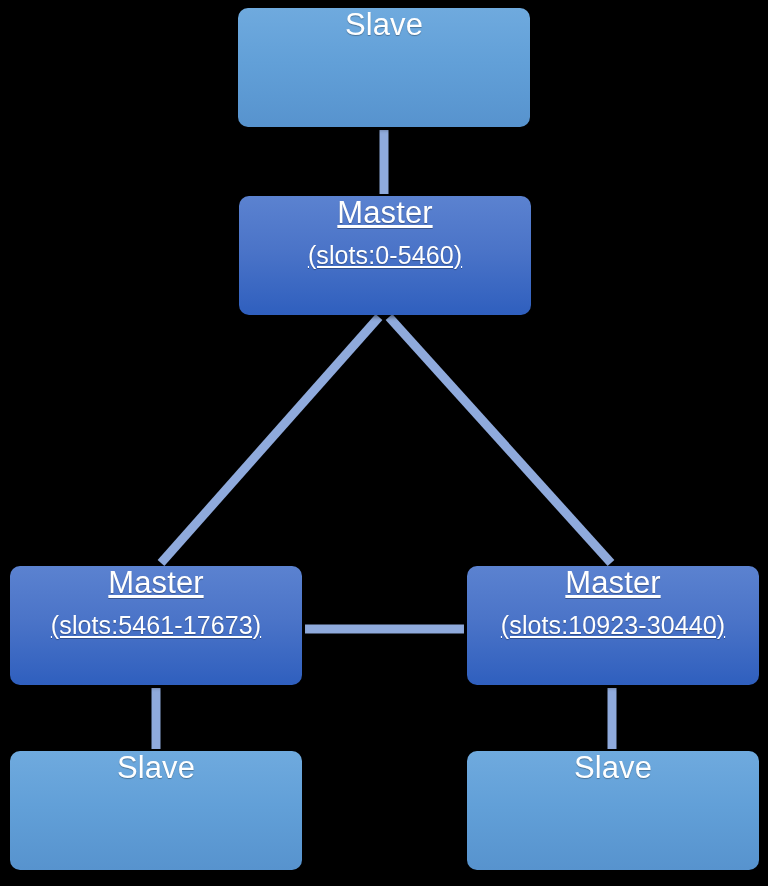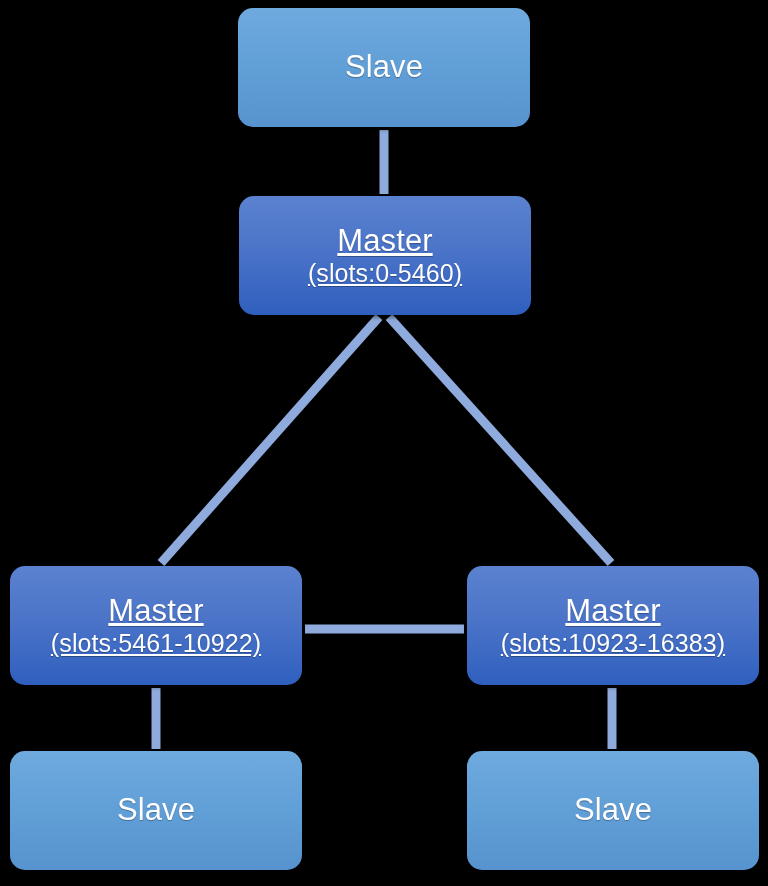--- a/index.html
+++ b/index.html
@@ -22,25 +22,24 @@
     position: absolute;
     left: 0;
     top: 0;
     width: 768px;
     height: 886px;
     pointer-events: none;
   }
   .node {
     position: absolute;
     box-sizing: border-box;
-    border-radius: 15px;
+    border-radius: 10px;
     display: flex;
     flex-direction: column;
     align-items: center;
-    justify-content: center;
     text-align: center;
     color: #ffffff;
     line-height: 1.12;
     text-shadow: 0 1px 1px rgba(0,0,0,0.30);
     z-index: 2;
   }
   .node.slave {
     background: linear-gradient(180deg, #6FAADE 0%, #62A0D8 45%, #5793CE 100%);
     box-shadow: 0 2px 4px rgba(0,0,0,0.55);
   }
@@ -50,21 +49,21 @@
     text-decoration: underline;
   }
   .node-title {
     font-size: 31px;
     font-weight: 400;
     letter-spacing: 0.1px;
   }
   .node-sub {
     font-size: 25px;
     font-weight: 400;
-    margin-top: 1px;
+    margin-top: 10px;
     letter-spacing: 0.1px;
   }
 </style>
 </head>
 <body>
 
 <div id="diagram-canvas">
 
   <svg id="arrow-layer" viewBox="0 0 768 886" width="768" height="886" xmlns="http://www.w3.org/2000/svg">
     <defs>
@@ -111,26 +110,26 @@
     <div class="node-title">Slave</div>
   </div>
 
   <div class="node master" style="left:239px; top:196px; width:292px; height:119px;">
     <div class="node-title">Master</div>
     <div class="node-sub">(slots:0-5460)</div>
   </div>
 
   <div class="node master" style="left:10px; top:566px; width:292px; height:119px;">
     <div class="node-title">Master</div>
-    <div class="node-sub">(slots:5461-10922)</div>
+    <div class="node-sub">(slots:5461-17673)</div>
   </div>
 
   <div class="node master" style="left:467px; top:566px; width:292px; height:119px;">
     <div class="node-title">Master</div>
-    <div class="node-sub">(slots:10923-16383)</div>
+    <div class="node-sub">(slots:10923-30440)</div>
   </div>
 
   <div class="node slave" style="left:10px; top:751px; width:292px; height:119px;">
     <div class="node-title">Slave</div>
   </div>
 
   <div class="node slave" style="left:467px; top:751px; width:292px; height:119px;">
     <div class="node-title">Slave</div>
   </div>
 

